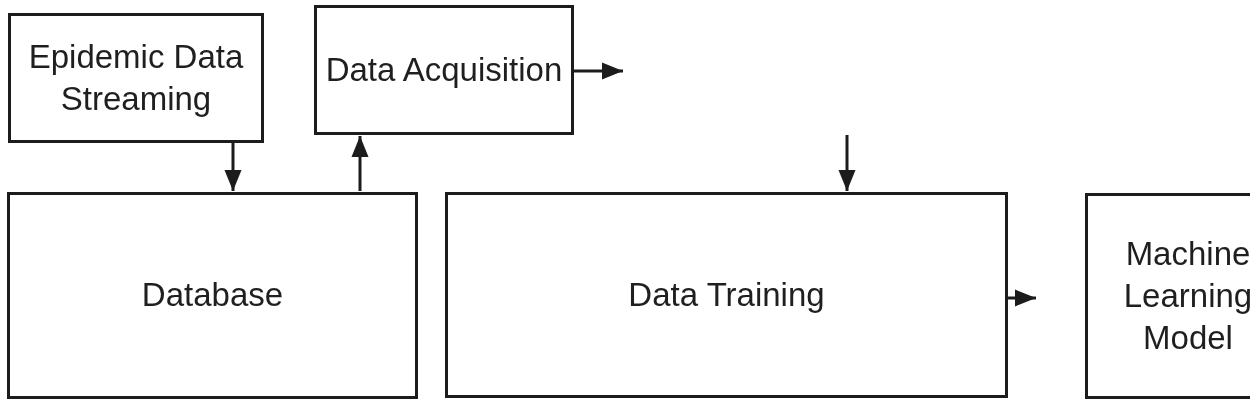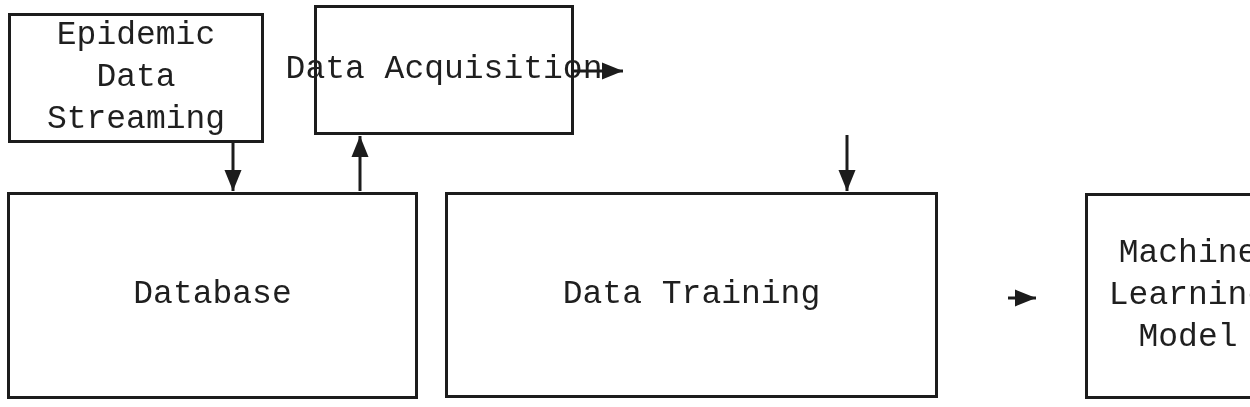--- a/index.html
+++ b/index.html
@@ -6,21 +6,21 @@
     margin: 0;
     padding: 0;
     background: #ffffff;
   }
   .canvas {
     position: relative;
     width: 1250px;
     height: 407px;
     background: #ffffff;
     overflow: hidden;
-    font-family: Liberation Mono, monospace;
+    font-family: Liberation Sans, sans-serif;
   }
   .arrows {
     position: absolute;
     left: 0;
     top: 0;
     width: 1250px;
     height: 407px;
     pointer-events: none;
   }
   .node {
@@ -42,21 +42,21 @@
   }
   .node .label.nowrap {
     white-space: nowrap;
     padding: 0;
   }
   
   .n-eds { left: 8px;    top: 13px;  width: 256px; height: 130px; }
   .n-da  { left: 314px;  top: 5px;   width: 260px; height: 130px; text-align: center; }
   .n-pp  { left: 624px;  top: 5px;   width: 618px; height: 129px; }
   .n-db  { left: 7px;    top: 192px; width: 411px; height: 207px; }
-  .n-dt  { left: 445px;  top: 192px; width: 493px; height: 206px; }
+  .n-dt  { left: 445px;  top: 192px; width: 563px; height: 206px; }
   .n-ml  { left: 1037px; top: 193px; width: 206px; height: 206px; margin-left: 48px; }
 </style>
 </head>
 <body>
 
 <div class="canvas">
 
   <svg class="arrows" viewBox="0 0 1250 407" xmlns="http://www.w3.org/2000/svg">
     <defs>
       <marker id="ah" markerUnits="userSpaceOnUse" markerWidth="22" markerHeight="20" refX="21" refY="10" orient="auto">

